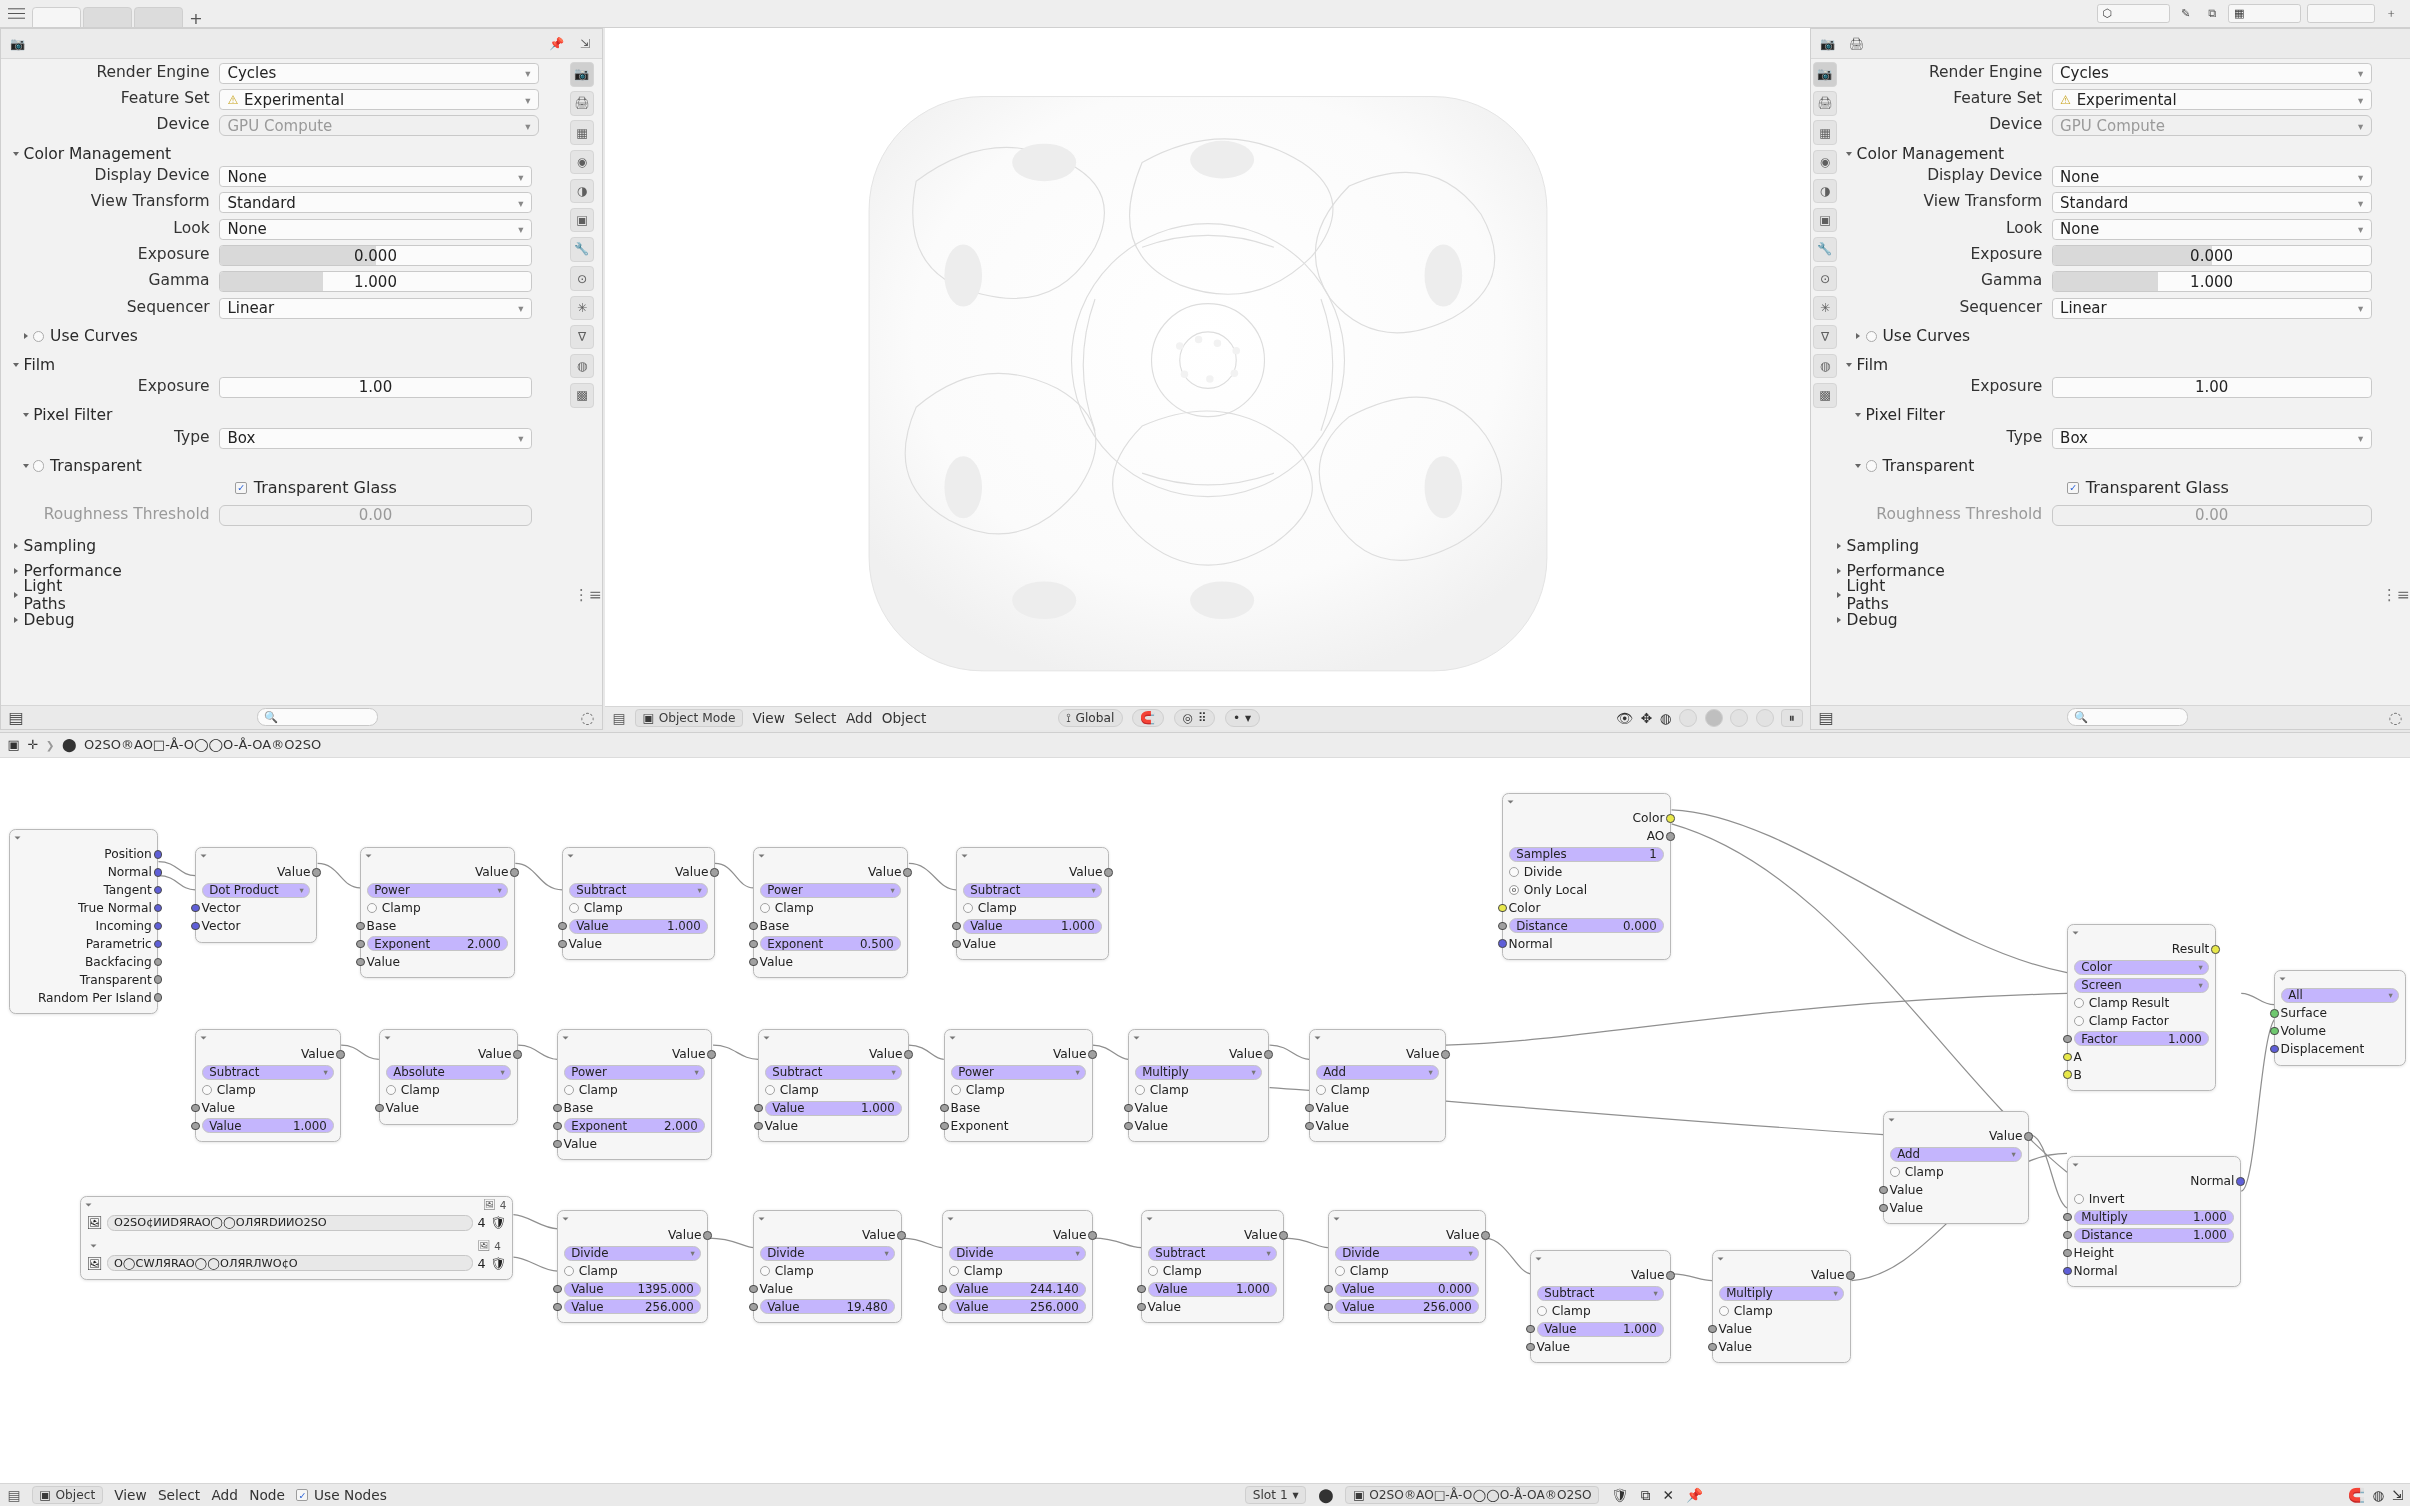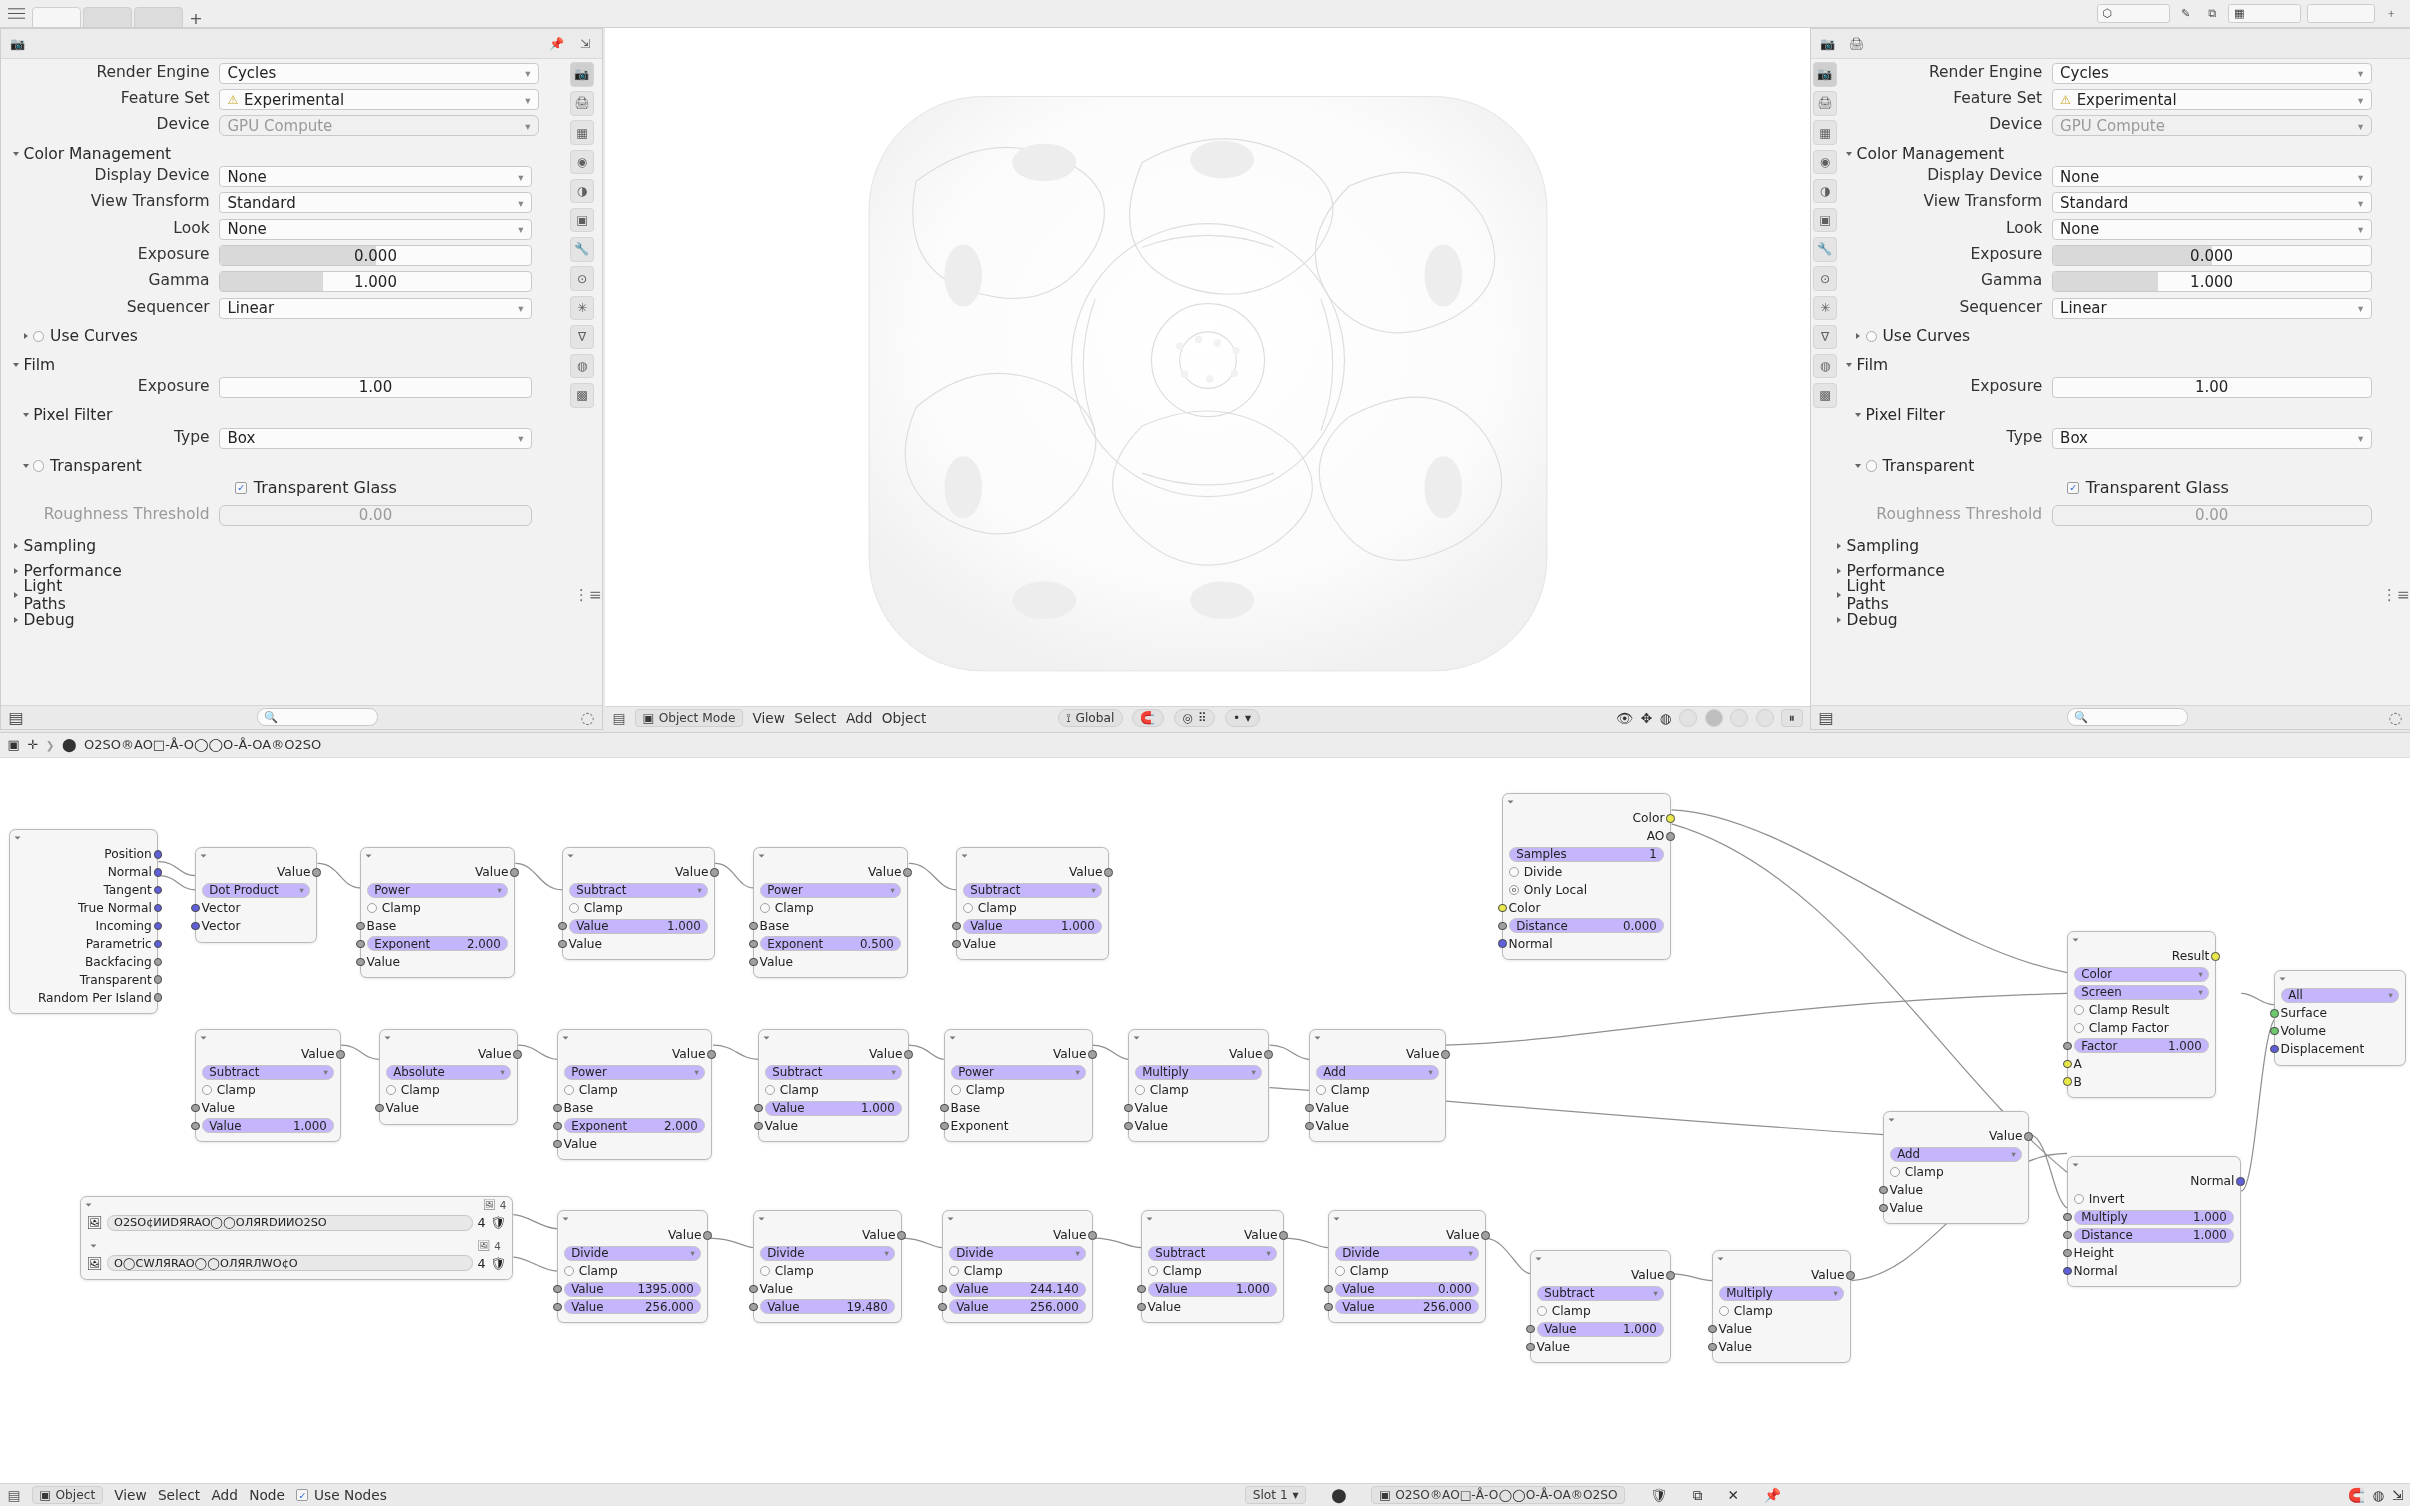--- a/index.html
+++ b/index.html
@@ -1085,21 +1085,21 @@
                 <span class="r">0.000</span>
               </div>
             </div>
           <div class="nrow">
               <span class="sock in s-blue"></span>
               <span>Normal</span>
             </div>
         </div>
       </div>
 
-      <div class="node" style="left:2067px; top:173px; width:149px;">
+      <div class="node" style="left:2067px; top:166px; width:149px;">
         <div class="nhead">
             <span class="tri2"></span>
           </div>
         <div class="nbody">
           <div class="nrow right">
               <span>Result</span>
               <span class="sock out s-yellow"></span>
             </div>
           <div class="nrow">
               <div class="nw caret">
@@ -1503,21 +1503,21 @@
         <span>Object</span>
       </div>
       <span>View</span>
       <span>Select</span>
       <span>Add</span>
       <span>Node</span>
       <span style="display:flex;align-items:center;gap:5.6px;">
         <span class="chk on">✓</span>
         <span>Use Nodes</span>
       </span>
-      <div style="margin-left:847px;display:flex;align-items:center;gap:25px;">
+      <div style="margin-left:847px;display:flex;align-items:center;gap:12px;">
         <div class="mini-btn">
             <span>Slot 1</span>
             <span>▾</span>
           </div>
         <span>⬤</span>
         <div class="mini-btn">
             <span>▣</span>
             <span>O2SO®AO□-Å-O◯◯O-Å-OA®O2SO</span>
           </div>
         <span>🛡</span>

